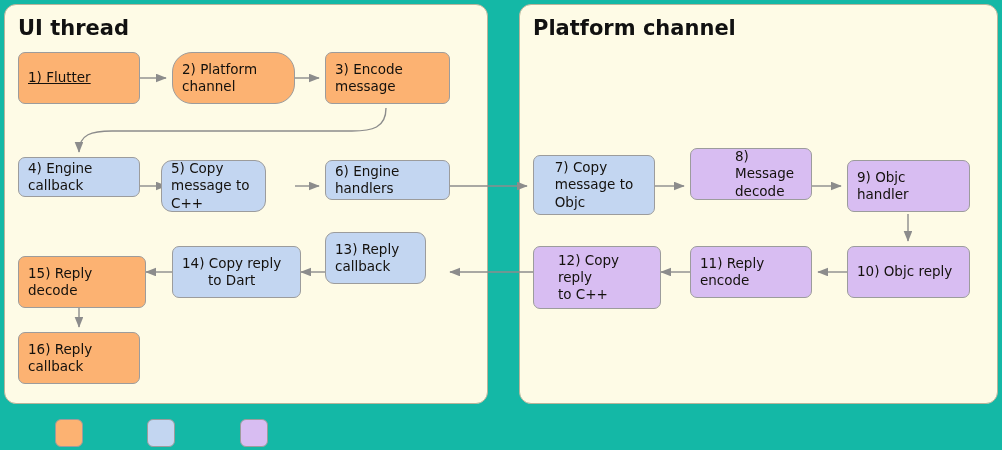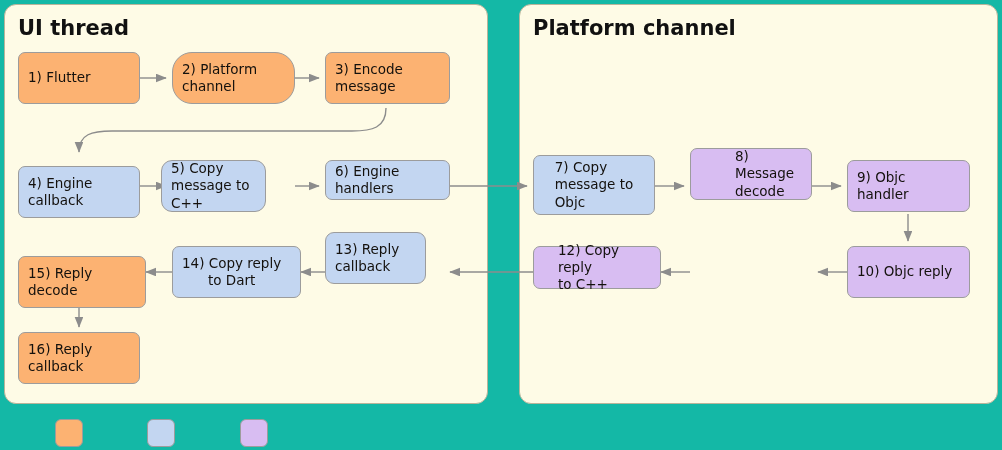--- a/index.html
+++ b/index.html
@@ -114,33 +114,33 @@
       <path d="M908,214 L908,241"></path>
       <path d="M847,272 L818,272"></path>
       <path d="M690,272 L661,272"></path>
       <path d="M533,272 L450,272"></path>
       <path d="M325,272 L301,272"></path>
       <path d="M172,272 L146,272"></path>
       <path d="M79,300 L79,327"></path>
     </g>
   </svg>
 
-  <div class="node c-orange" id="n1" style="left:18px; top:52px; width:122px; height:52px;">
+  <div class="node c-orange" id="n1" style="left:18px; top:52px; width:122px; height:52px;text-decoration:underline;">
     <span class="lbl">1) Flutter</span>
   </div>
 
   <div class="node c-orange" id="n2" style="left:172px; top:52px; width:123px; height:52px;border-radius:20px;">
     <span class="lbl">2) Platform<br>channel</span>
   </div>
 
   <div class="node c-orange" id="n3" style="left:325px; top:52px; width:125px; height:52px;">
     <span class="lbl">3) Encode<br>message</span>
   </div>
 
-  <div class="node c-blue" id="n4" style="left:18px; top:166px; width:122px; height:52px;">
+  <div class="node c-blue" id="n4" style="left:18px; top:157px; width:122px; height:40px;">
     <span class="lbl">4) Engine<br>callback</span>
   </div>
 
   <div class="node c-blue" id="n5" style="left:161px; top:160px; width:105px; height:52px;border-radius:11px;">
     <span class="lbl">5) Copy<br>message to C++</span>
   </div>
 
   <div class="node c-blue" id="n6" style="left:325px; top:160px; width:125px; height:40px;">
     <span class="lbl">6) Engine<br>handlers</span>
   </div>
@@ -170,22 +170,25 @@
   </div>
 
   <div class="node c-purple" id="n9" style="left:847px; top:160px; width:123px; height:52px;">
     <span class="lbl">9) Objc handler</span>
   </div>
 
   <div class="node c-purple" id="n10" style="left:847px; top:246px; width:123px; height:52px;">
     <span class="lbl">10) Objc reply</span>
   </div>
 
+  <div class="node c-purple" id="n11" style="left:690px; top:246px; width:122px; height:52px;">
+    <span class="lbl">11) Reply<br>encode</span>
+  </div>
 
-  <div class="node c-purple" id="n12" style="left:533px; top:246px; width:128px; height:43px;padding-left:24px;">
+  <div class="node c-purple" id="n12" style="left:533px; top:246px; width:128px; height:63px;padding-left:24px;">
     <span class="lbl">12) Copy reply<br>to C++</span>
   </div>
 
   <div class="legend-swatch c-orange" style="left:55px; top:419px;"></div>
   <div class="legend-label" style="left:89px;"></div>
 
   <div class="legend-swatch c-blue" style="left:147px; top:419px;"></div>
   <div class="legend-label" style="left:181px;"></div>
 
   <div class="legend-swatch c-purple" style="left:240px; top:419px;"></div>

